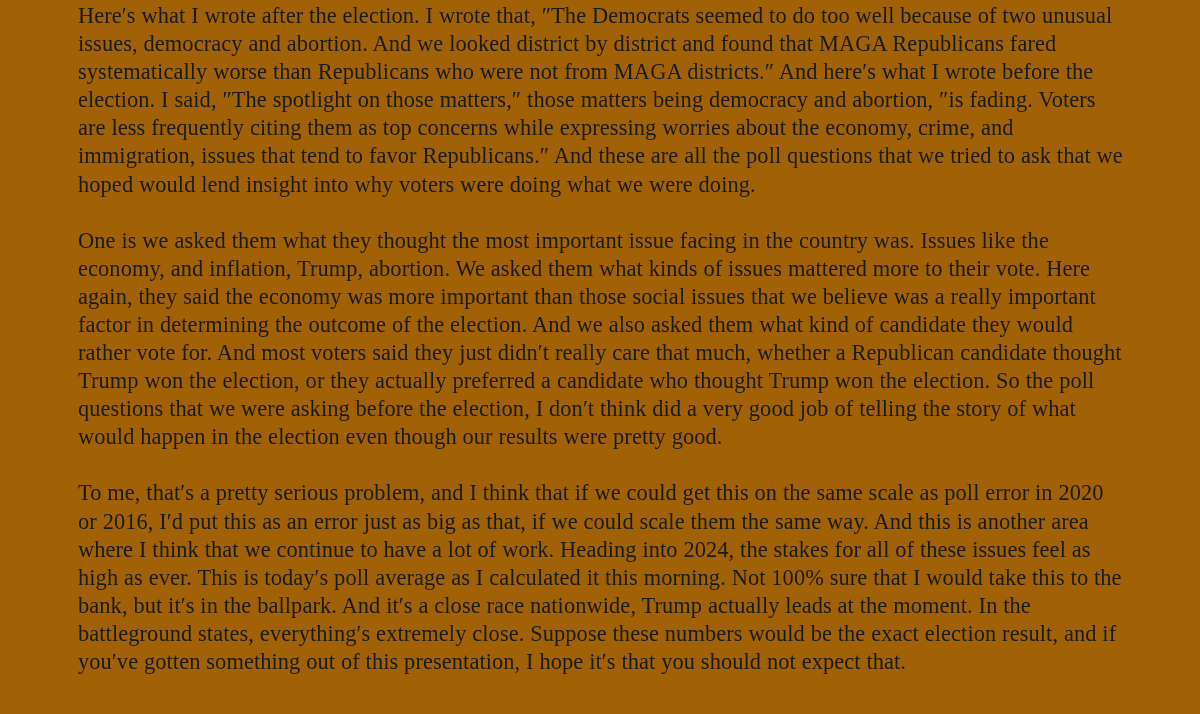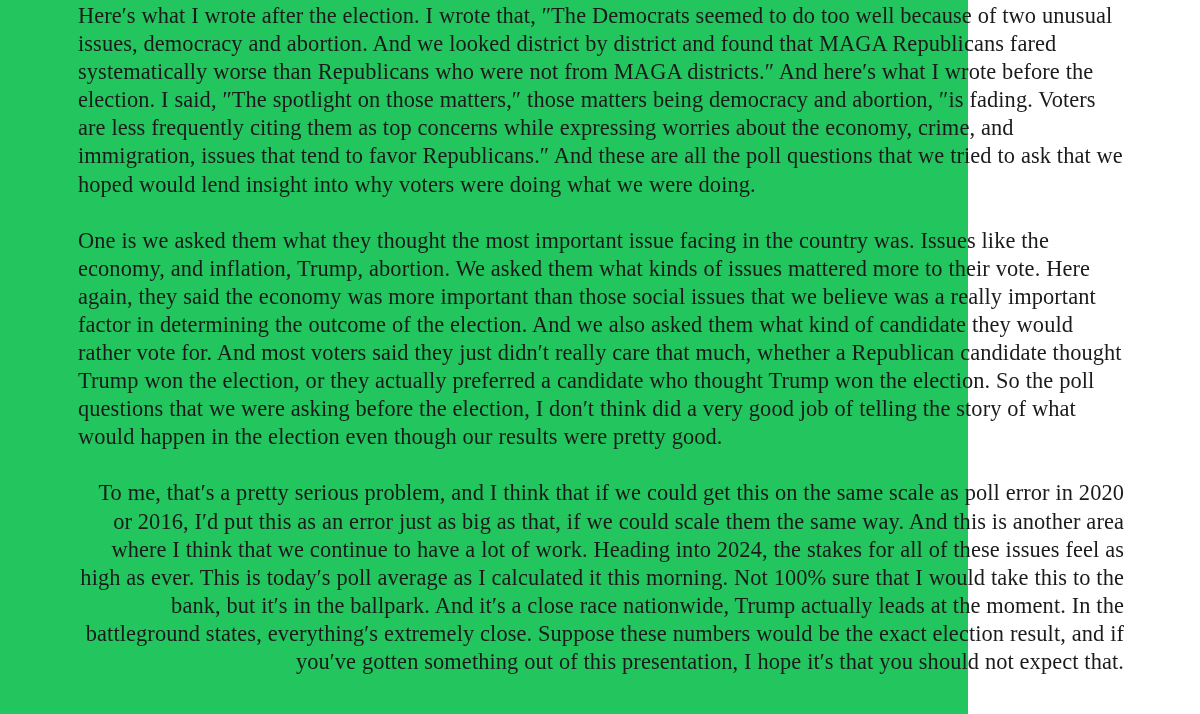--- a/index.html
+++ b/index.html
@@ -10,23 +10,23 @@
   body {
     width: 1200px;
     height: 714px;
     background: #ffffff;
     font-family: "Liberation Serif", "DejaVu Serif", serif;
     overflow: hidden;
   }
 
   .page {
     position: relative;
-    width: 968px;
+    width: 1200px;
     height: 714px;
-    background: #22c55e;
+    background: #a16207;
     box-sizing: border-box;
     padding: 2px 78px 0 78px;
   }
 
   .doc-body {
     width: 1046px;
     margin: 0;
   }
 
   .para {
@@ -39,21 +39,20 @@
     letter-spacing: 0.004em;
     word-spacing: 0.006em;
     font-weight: 400;
     -webkit-font-smoothing: antialiased;
     font-variant-numeric: oldstyle-nums;
     font-feature-settings: "onum" 1, "kern" 1, "liga" 1;
   }
 
   .para:last-child {
     margin-bottom: 6px;
-    text-align: right;
   }
 </style>
 </head>
 <body>
 
 <div class="page">
   <article class="doc-body">
 
     <p class="para">Here′s what I wrote after the election. I wrote that, ″The Democrats seemed to do too well because of two unusual issues, democracy and abortion. And we looked district by district and found that MAGA Republicans fared systematically worse than Republicans who were not from MAGA districts.″ And here′s what I wrote before the election. I said, ″The spotlight on those matters,″ those matters being democracy and abortion, ″is fading. Voters are less frequently citing them as top concerns while expressing worries about the economy, crime, and immigration, issues that tend to favor Republicans.″ And these are all the poll questions that we tried to ask that we hoped would lend insight into why voters were doing what we were doing.</p>
 

